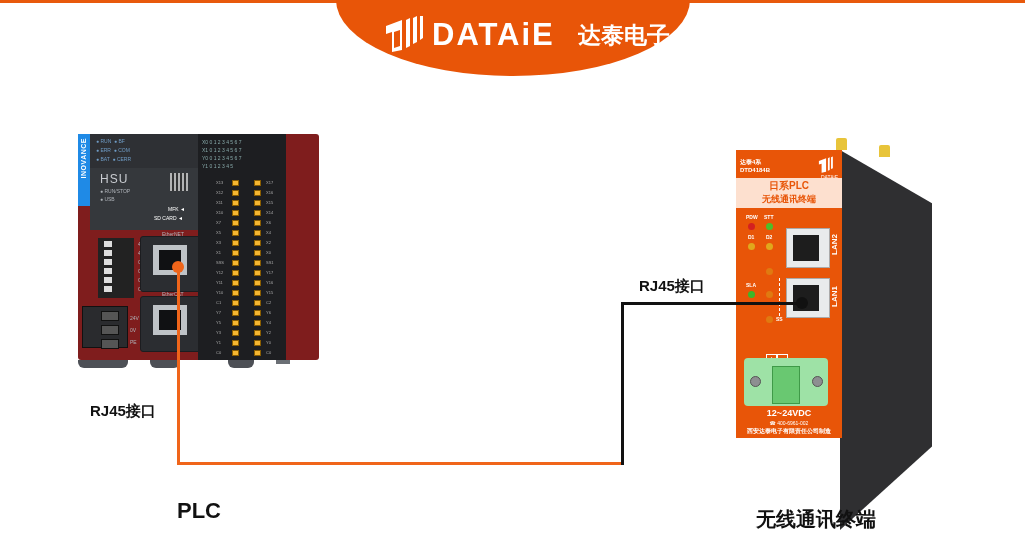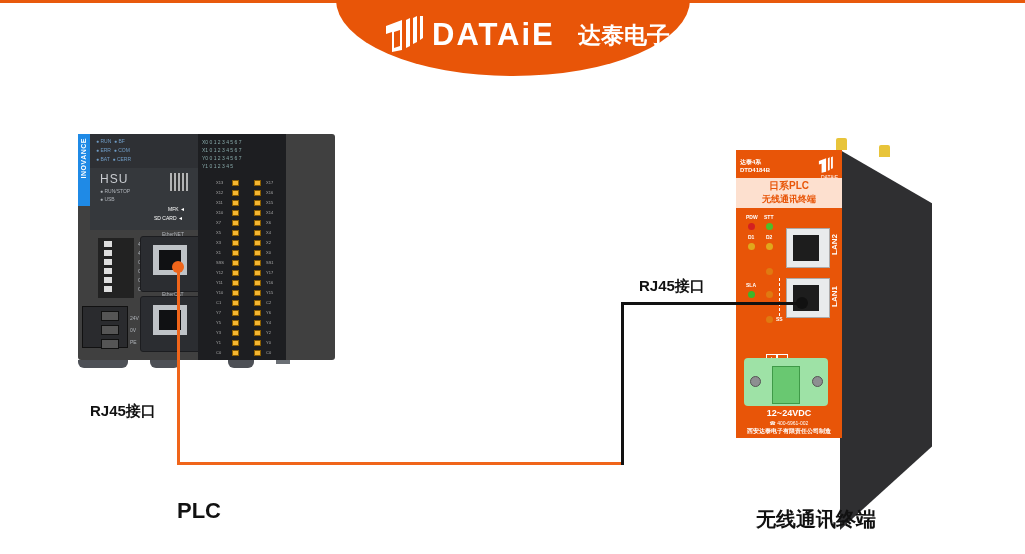--- a/index.html
+++ b/index.html
@@ -10,21 +10,21 @@
   
   .top-line { left:0; top:0; width:1025px; height:3px; background:#e8590c; }
   .banner { left:336px; top:0; width:354px; height:76px; background:#e85508;
             border-radius: 0 0 50% 50% / 0 0 100% 100%; }
   .banner-logo { left:384px; top:16px; width:40px; height:38px; }
   .brand-en { left:432px; top:16px; color:#fff; font-size:31px; font-weight:bold; letter-spacing:2px; line-height:38px; }
   .brand-cn { left:578px; top:18px; color:#fff; font-size:23px; font-weight:bold; line-height:34px; }
 
   
   .plc { left:78px; top:134px; width:218px; height:232px; }
-  .plc-body { left:0; top:0; width:241px; height:226px; background:#404040; border-radius:3px;padding-left:16px; }
+  .plc-body { left:0; top:0; width:241px; height:226px; background:#7f1d1d; border-radius:3px; }
   .plc-blue { left:0; top:0; width:12px; height:72px; background:#1f8ae6; }
   .plc-blue span { display:block; writing-mode:vertical-rl; transform:rotate(180deg); color:#fff; font-size:7px; font-weight:bold; margin:4px 0 0 2px; letter-spacing:0.5px; }
   .plc-top-panel { left:12px; top:0; width:108px; height:34px; background:#2e3034; }
   .plc-led-row { font-size:5px; color:#6f9cc6; line-height:9px; padding:3px 0 0 6px; }
   .plc-mid-panel { left:12px; top:34px; width:108px; height:62px; background:#35383c; }
   .plc-hsu { left:10px; top:4px; color:#c9ccd1; font-size:12px; letter-spacing:1px; }
   .plc-mini { color:#aeb2b8; font-size:5px; }
   .plc-qr { left:80px; top:5px; width:18px; height:18px; background:
       repeating-linear-gradient(90deg,#ddd 0 2px,#333 2px 4px); opacity:0.75; }
   .plc-io-panel { left:120px; top:0; width:88px; height:226px; background:#1d1e21; }

